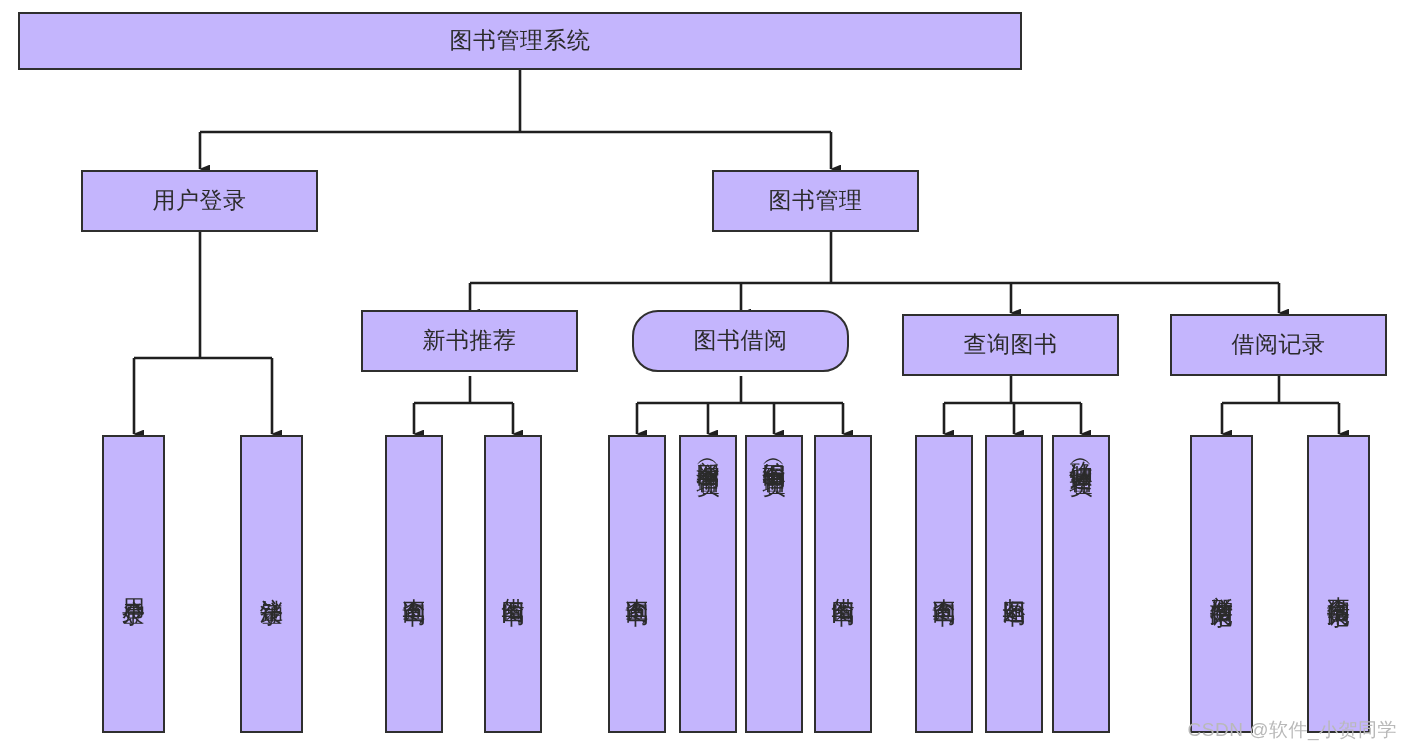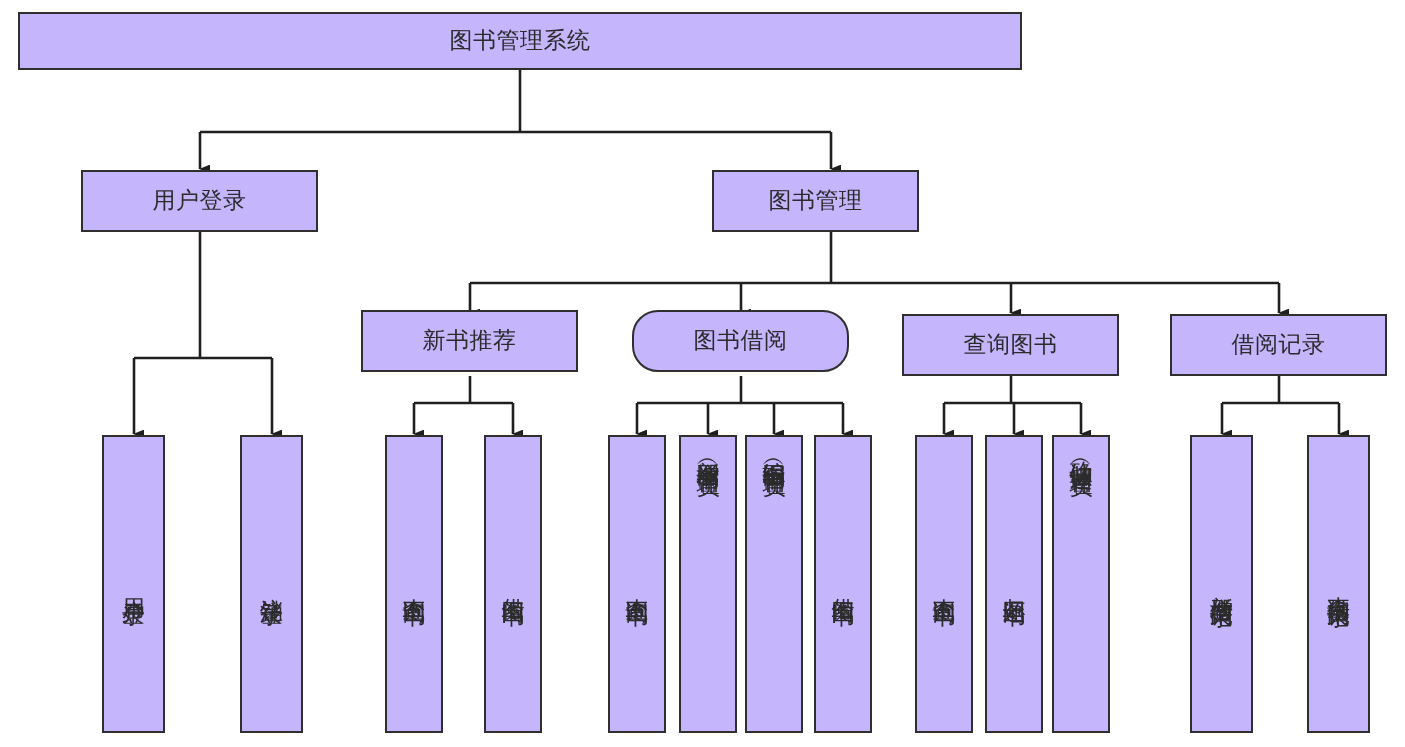--- a/index.html
+++ b/index.html
@@ -186,13 +186,14 @@
         <span class="node-label">确认归还（管理员）</span>
       </div>
       <div class="node vert centered" style="left: 1190px; top: 435px; width: 63px; height: 298px;">
         <span class="node-label">新增借阅记录</span>
       </div>
       <div class="node vert centered" style="left: 1307px; top: 435px; width: 63px; height: 298px;">
         <span class="node-label">查询借阅记录</span>
       </div>
     </div>
 
+  <div id="watermark">CSDN @软件_小贺同学</div>
 </div>
 
 </body></html>

